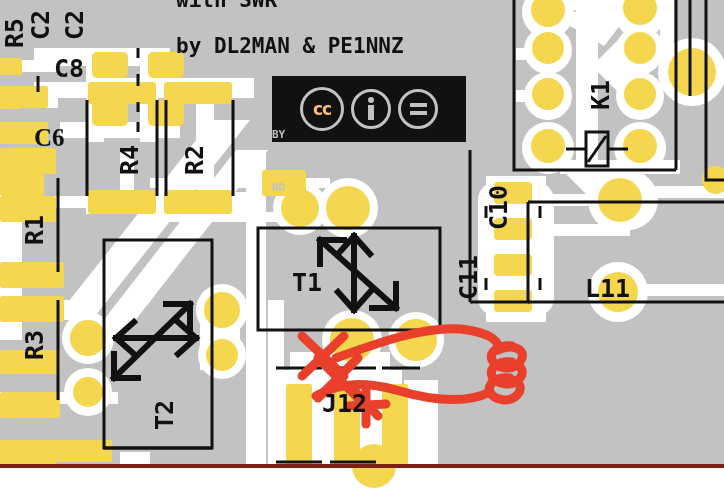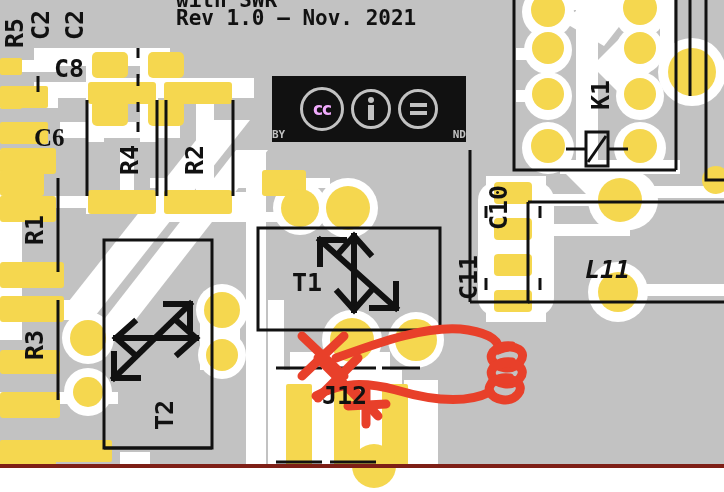--- a/index.html
+++ b/index.html
@@ -7,21 +7,21 @@
   #root{position:relative;width:612px;height:492px;background:#ffffff;}
   #board{position:absolute;left:0;top:0;width:724px;height:466px;background:#c2c2c2;overflow:hidden;}
   #svg{position:absolute;left:0;top:0;width:724px;height:492px;}
   .silktxt{position:absolute;font-family:"DejaVu Sans Mono",monospace;font-weight:700;color:#111111;white-space:pre;line-height:1;}
   .hdr{font-size:21px;letter-spacing:0px;}
   .ref{font-size:25px;}
   .refv{transform-origin:0 0;transform:rotate(-90deg);}
   #ccbadge{position:absolute;background:#111111;display:flex;align-items:center;justify-content:center;}
   .ccrow{display:flex;align-items:center;gap:7px;}
   .ccdisc{border-radius:50%;background:transparent;border:3.5px solid #c2c2c2;display:flex;align-items:center;justify-content:center;position:relative;}
-  .cctext{color:#f0abfc;font-family:"DejaVu Sans",sans-serif;font-weight:700;}
+  .cctext{color:#fdba74;font-family:"DejaVu Sans",sans-serif;font-weight:700;}
   #ccsub{position:absolute;display:flex;color:#c2c2c2;font-family:"DejaVu Sans Mono",monospace;font-weight:700;font-size:11px;}
   #bottomline{position:absolute;left:0;width:724px;background:#7e1f16;}
 </style>
 </head>
 <body>
 
 <div id="root" style="background: rgb(255, 255, 255);">
 
   <div id="board" style="background: rgb(194, 194, 194);"></div>
 
@@ -274,55 +274,55 @@
       <line x1="358" y1="358" x2="318" y2="398"></line>
 
       <line x1="352" y1="388" x2="378" y2="416"></line>
       <line x1="348" y1="406" x2="386" y2="404"></line>
       <line x1="366" y1="390" x2="366" y2="424"></line>
     </g>
   </svg>
 
   <div class="silktxt hdr" style="left:176px;top:-10px;">with SWR</div>
 
-  <div class="silktxt hdr" style="left:176px;top:8px;">Rev 1.0 — Nov. 2021</div>
-
+
+  <div class="silktxt hdr" style="left:176px;top:36px;">by DL2MAN &amp; PE1NNZ</div>
 
   <div id="ccbadge" style="left:272px;top:76px;width:194px;height:66px;">
     <div class="ccrow">
       <div class="ccdisc" style="width:38px;height:38px;">
         <span class="cctext" style="font-size:17px;letter-spacing:-1px;">cc</span>
       </div>
       <div class="ccdisc" style="width:34px;height:34px;">
         <span style="display:block;width:6px;height:6px;border-radius:50%;background:#c2c2c2;position:absolute;top:5px;"></span>
         <span style="display:block;width:6px;height:15px;background:#c2c2c2;position:absolute;top:13px;"></span>
       </div>
       <div class="ccdisc" style="width:34px;height:34px;">
         <span style="display:block;width:17px;height:4px;background:#c2c2c2;position:absolute;top:11px;"></span>
         <span style="display:block;width:17px;height:4px;background:#c2c2c2;position:absolute;top:19px;"></span>
       </div>
     </div>
   </div>
-  <div id="ccsub" style="left:272px;top:128px;width:194px;justify-content:space-between;gap:40px;">
+  <div id="ccsub" style="left:272px;top:128px;width:194px;justify-content:center;gap:40px;flex-direction:column;">
     <span>BY</span>
     <span>ND</span>
   </div>
 
   <div class="silktxt ref refv" style="left:2px;top:48px;">R5</div>
   <div class="silktxt ref refv" style="left:28px;top:40px;">C2</div>
   <div class="silktxt ref refv" style="left:62px;top:40px;">C2</div>
   <div class="silktxt ref" style="left:54px;top:56px;">C8</div>
   <div class="silktxt ref" style="left:34px;top:125px;font-family:Liberation Serif, serif;">C6</div>
   <div class="silktxt ref refv" style="left:117px;top:175px;">R4</div>
   <div class="silktxt ref refv" style="left:182px;top:175px;">R2</div>
   <div class="silktxt ref refv" style="left:22px;top:245px;">R1</div>
   <div class="silktxt ref refv" style="left:22px;top:360px;">R3</div>
   <div class="silktxt ref" style="left:267px;top:270px;margin-left:25px;">T1</div>
   <div class="silktxt ref refv" style="left:152px;top:430px;">T2</div>
-  <div class="silktxt ref" style="left:322px;top:383px;">J12</div>
+  <div class="silktxt ref" style="left:322px;top:391px;">J12</div>
   <div class="silktxt ref refv" style="left:456px;top:300px;">C11</div>
   <div class="silktxt ref refv" style="left:486px;top:230px;">C10</div>
-  <div class="silktxt ref" style="left:585px;top:257px;font-style:italic;">L11</div>
+  <div class="silktxt ref" style="left:585px;top:276px;">L11</div>
   <div class="silktxt ref refv" style="left:588px;top:110px;">K1</div>
 
   <div id="bottomline" style="top: 464px; height: 4px; background: rgb(126, 31, 22);"></div>
 
 </div>
 
 </body></html>

